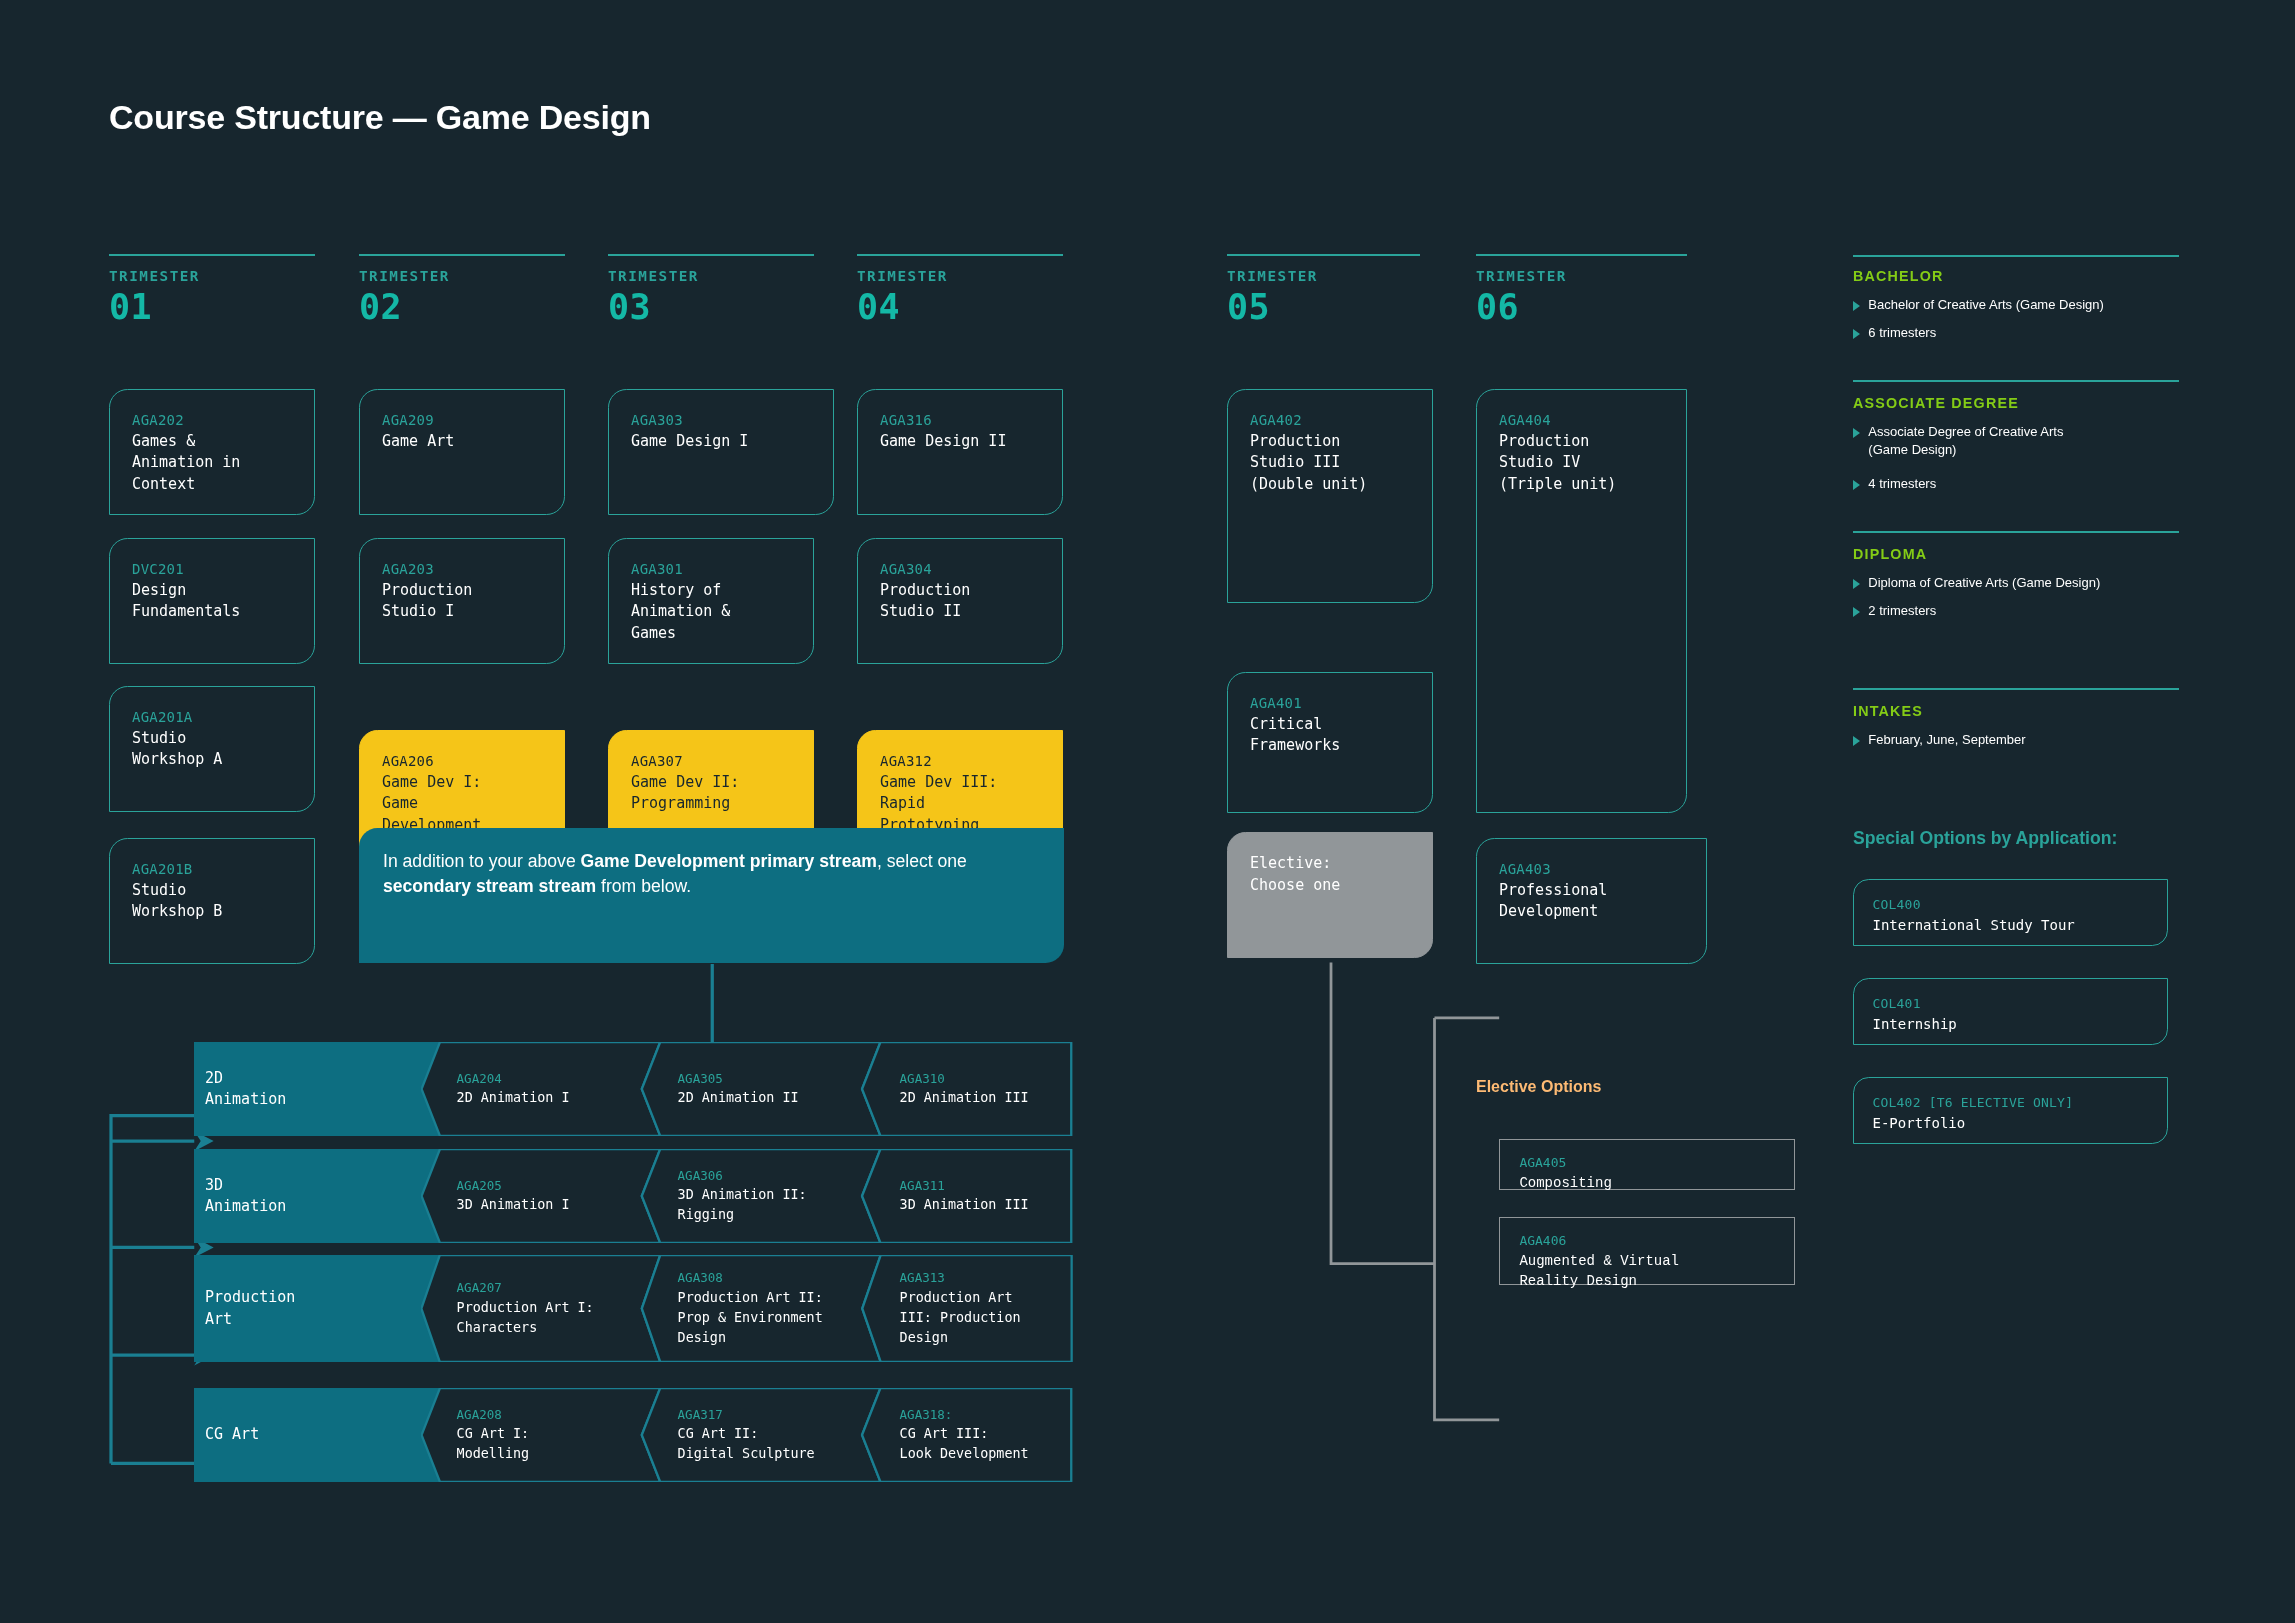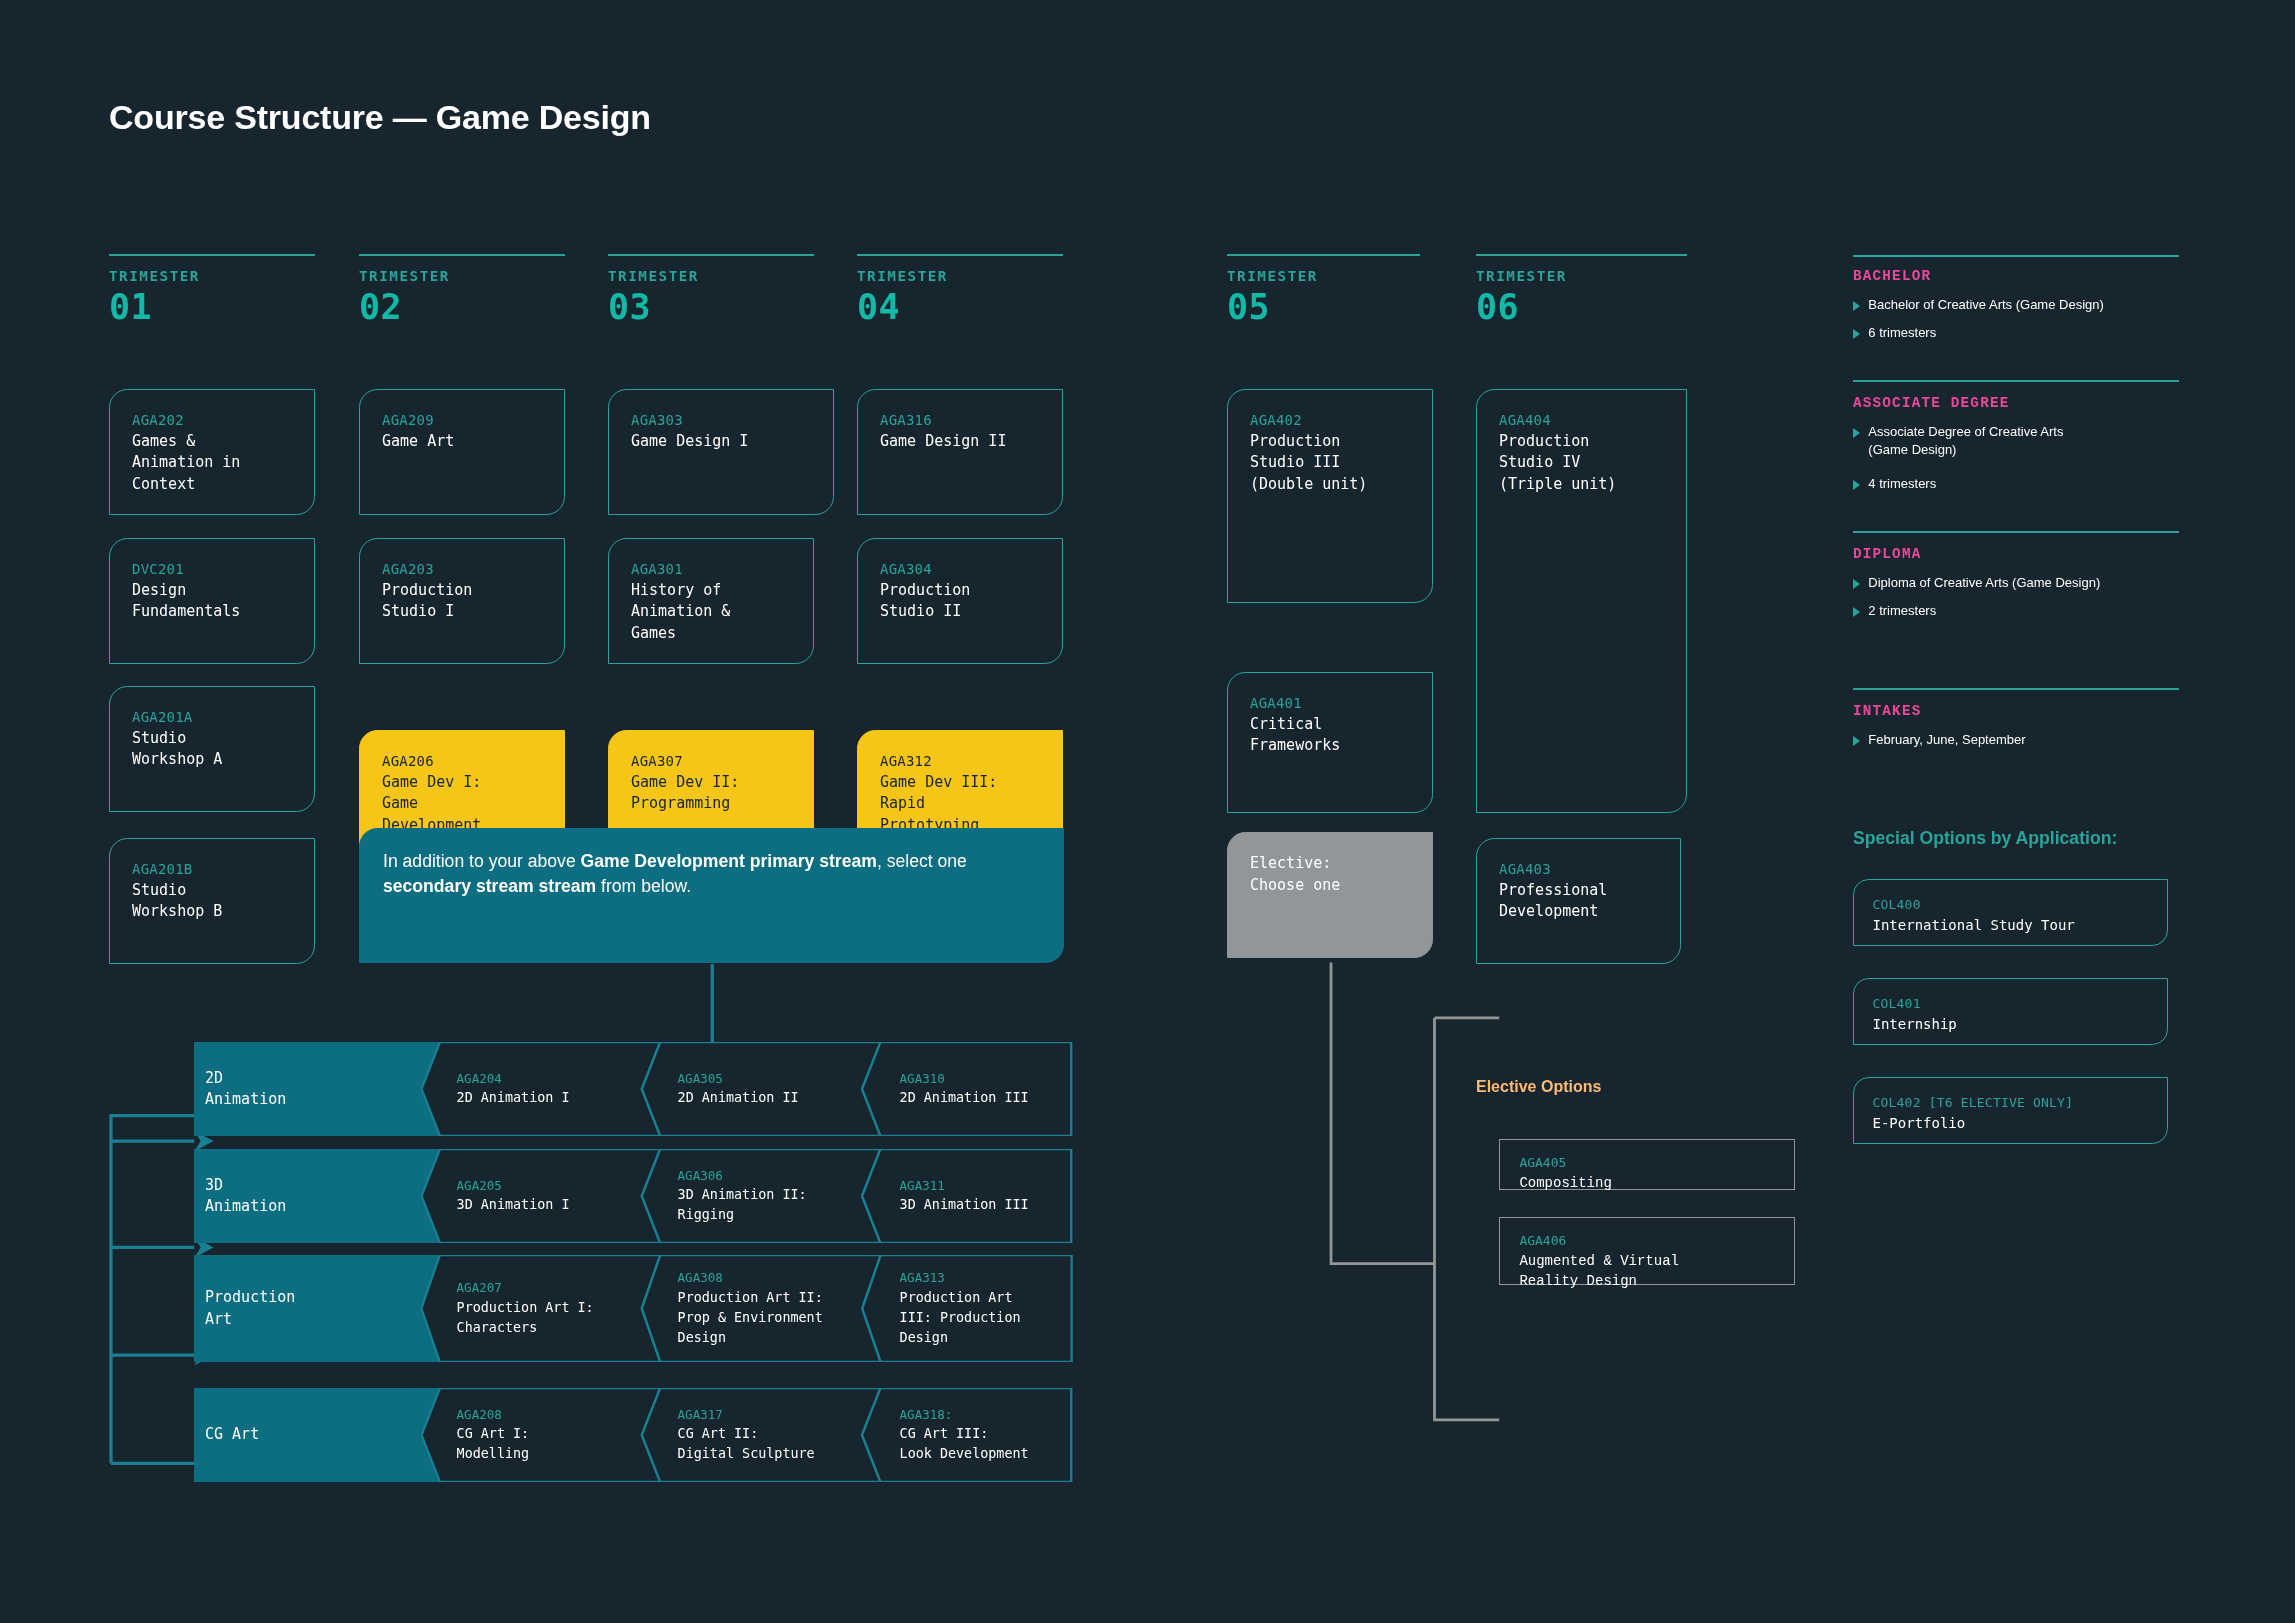--- a/index.html
+++ b/index.html
@@ -115,22 +115,22 @@
   .eo-card .name {
     font-family: Liberation Mono, monospace;
     font-size: 14px; color: #ffffff; line-height: 1.45;
     white-space: pre-line;
   }
 
   
   .sb-rule { position: absolute; height: 1.9px; background: #2aa39a; }
   .sb-head {
     position: absolute;
-    font-family: Liberation Mono, monospace;
-    font-size: 14.3px; font-weight: bold; color: #ec4899;
+    font-family: Liberation Sans, sans-serif;
+    font-size: 14.3px; font-weight: bold; color: #84cc16;
     letter-spacing: 1.2px; white-space: nowrap;
   }
   .sb-item {
     position: absolute; display: flex; align-items: flex-start;
     font-size: 13px; color: #ffffff; line-height: 1.42;
     font-family: "Liberation Sans", sans-serif;
   }
   .sb-item .tri {
     flex: 0 0 auto; margin-right: 8.3px; margin-top: 5.1px;
     width: 0; height: 0;
@@ -267,21 +267,21 @@
     <div class="name">Elective:
 Choose one</div>
   </div>
 
   <div class="card" style="left:1476px; top:389px; width:211px; height:424px;">
     <div class="code">AGA404</div>
     <div class="name">Production
 Studio IV
 (Triple unit)</div>
   </div>
-  <div class="card" style="left:1476px; top:838px; width:205px; height:126px;">
+  <div class="card" style="left:1476px; top:838px; width:231px; height:126px;">
     <div class="code">AGA403</div>
     <div class="name">Professional
 Development</div>
   </div>
 
   <div class="callout" style="left:359px; top:828px; width:705px; height:135px;">
     <p><span>In addition to your above </span><b>Game Development primary stream</b><span>, select one </span><b>secondary stream stream</b><span> from below.</span></p>
   </div>
 
   <svg class="conn" style="left:0; top:949px; width:740px; height:546px;" viewBox="0 0 1600 1180" width="740" height="546">

